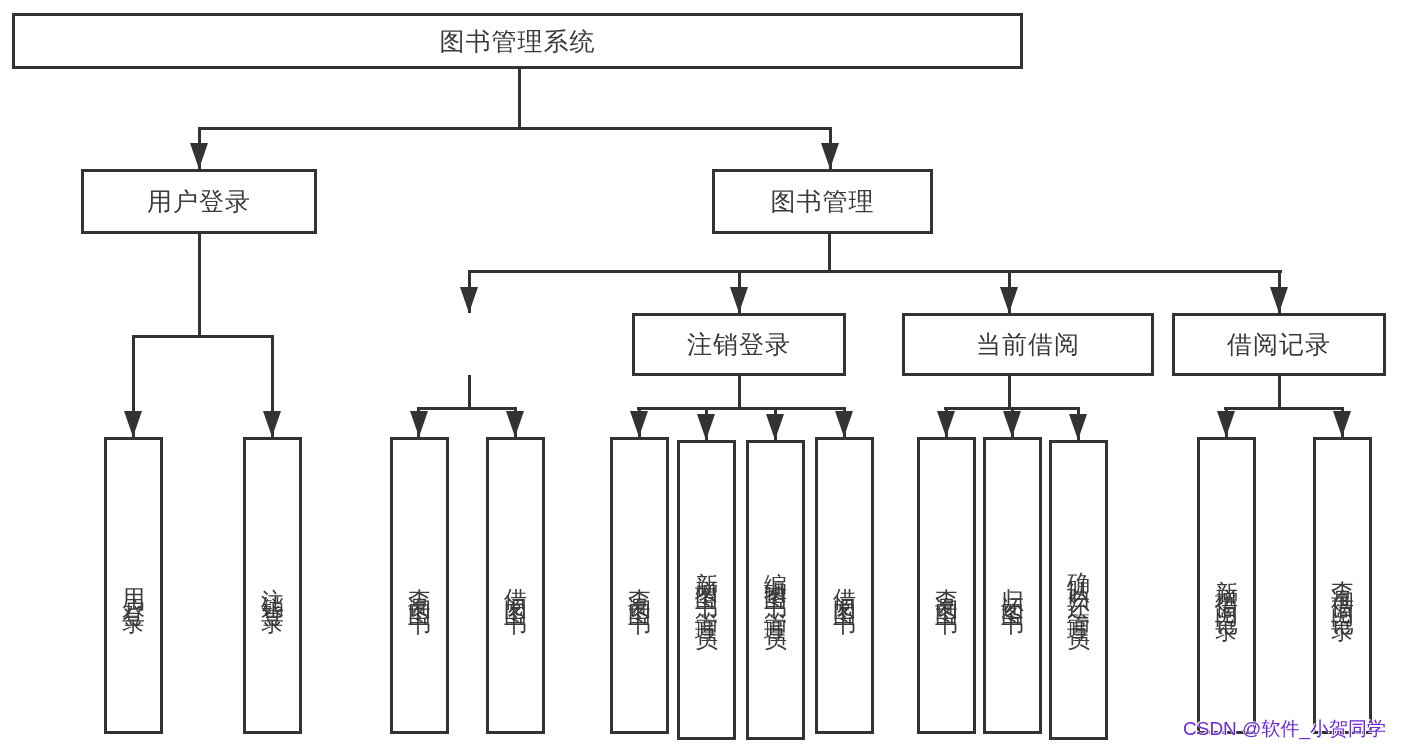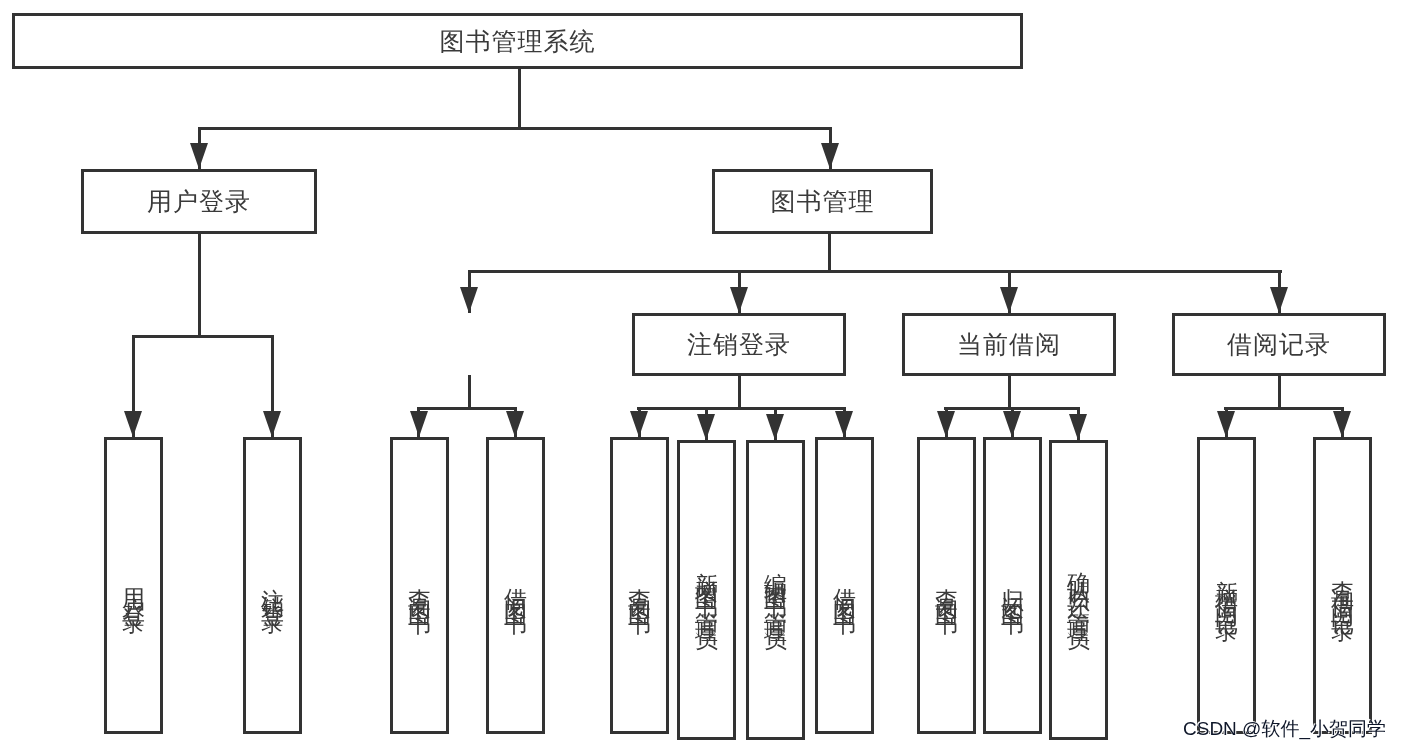--- a/index.html
+++ b/index.html
@@ -42,21 +42,21 @@
   .vline{width:3px;}
   .hline{height:3px;}
   .arrow{
     position:absolute;width:0;height:0;
     border-left:9px solid transparent;
     border-right:9px solid transparent;
     border-top:26px solid #333333;
   }
   #watermark{
     position:absolute;left:1183px;top:716px;
-    font-size:19px;color:#0f172a;white-space:nowrap;
+    font-size:19px;color:#6d28d9;white-space:nowrap;
     text-shadow:1px 1px 0 #ffffff, -1px -1px 0 #ffffff;
     z-index:10;
   }
 </style>
 </head>
 <body>
 
 <div id="canvas">
 
   <div class="hbox" style="left:12px;top:13px;width:1011px;height:56px;">
@@ -66,21 +66,21 @@
   <div class="hbox" style="left:81px;top:169px;width:236px;height:65px;">
     <span class="lbl">用户登录</span>
   </div>
   <div class="hbox" style="left:712px;top:169px;width:221px;height:65px;">
     <span class="lbl">图书管理</span>
   </div>
 
   <div class="hbox" style="left:632px;top:313px;width:214px;height:63px;">
     <span class="lbl">注销登录</span>
   </div>
-  <div class="hbox" style="left:902px;top:313px;width:214px;height:63px;text-align:right;">
+  <div class="hbox" style="left:902px;top:313px;width:252px;height:63px;text-align:right;">
     <span class="lbl">当前借阅</span>
   </div>
   <div class="hbox" style="left:1172px;top:313px;width:214px;height:63px;">
     <span class="lbl">借阅记录</span>
   </div>
 
   <div class="vbox" style="left:104px;top:437px;width:59px;height:297px;">
     <span class="vlbl">用户登录</span>
   </div>
   <div class="vbox" style="left:243px;top:437px;width:59px;height:297px;">

